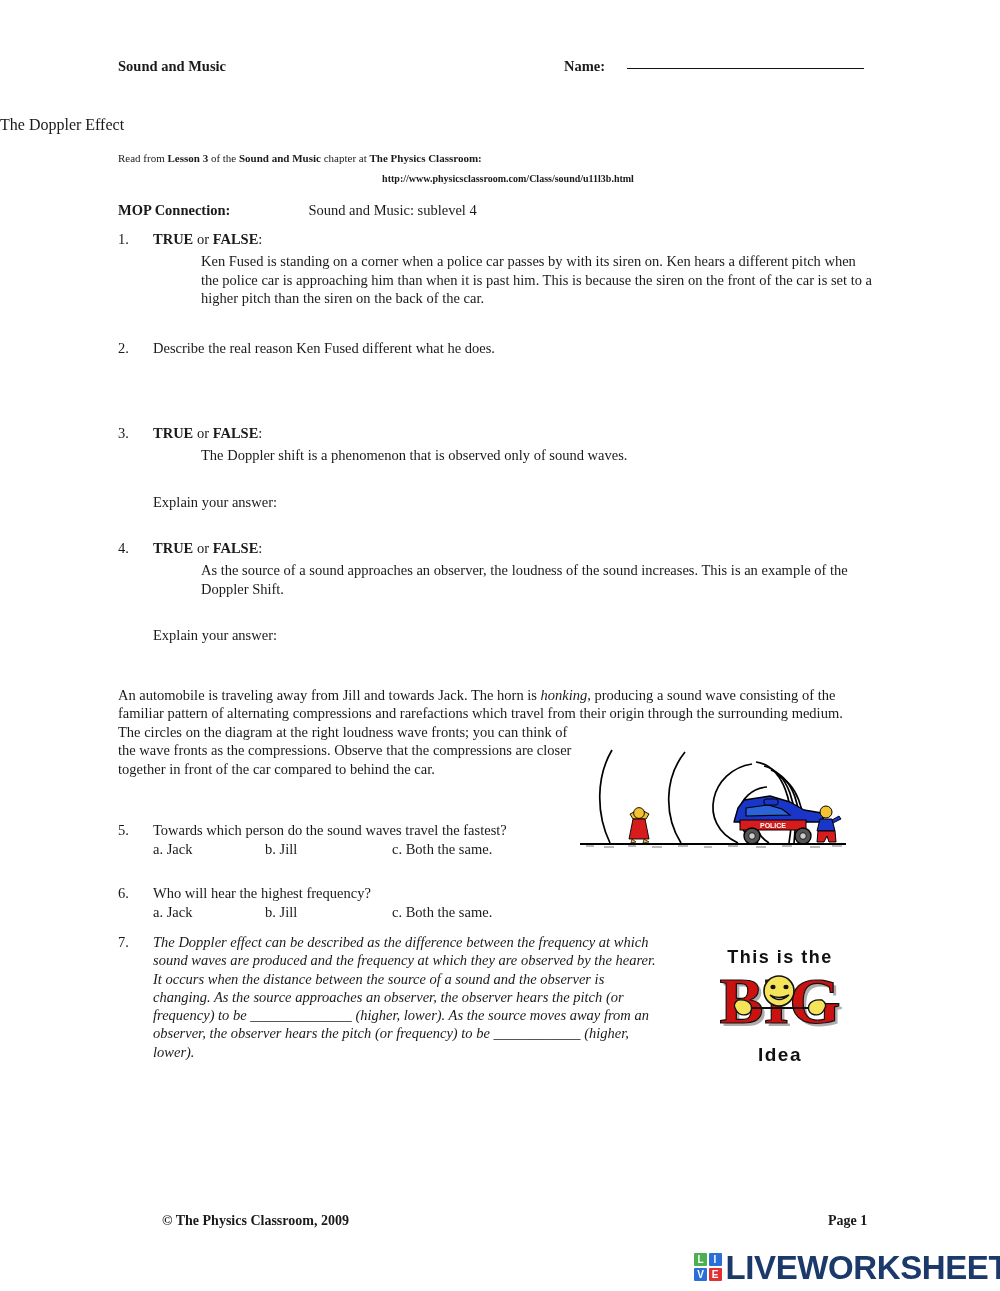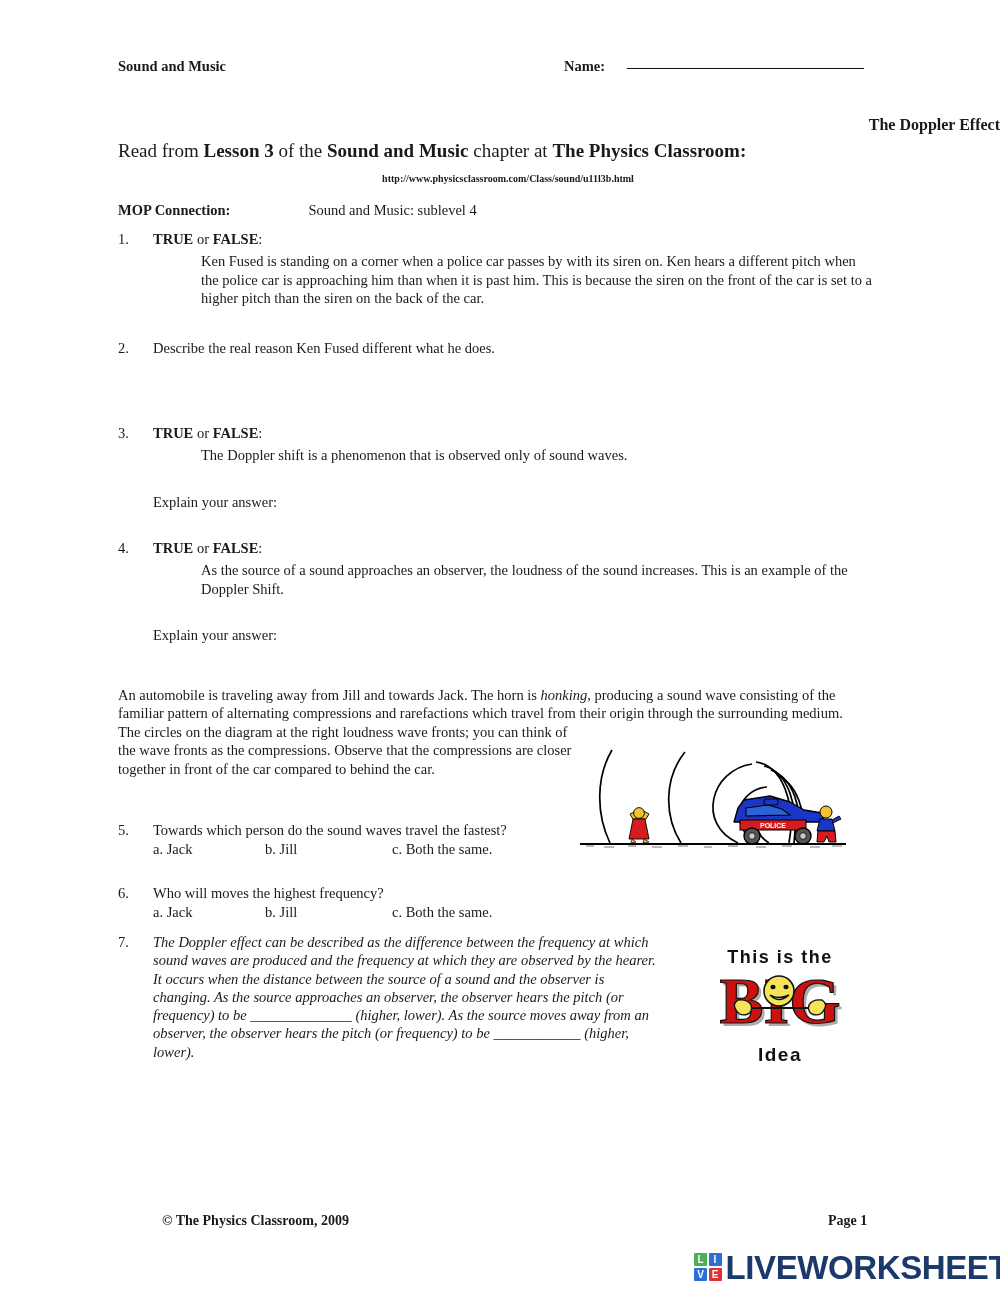--- a/index.html
+++ b/index.html
@@ -51,28 +51,28 @@
     height: 1px;
     position: relative;
     top: -2px;
   }
 
   
   .doc-title {
     position: absolute;
     left: 0; top: 116px;
     width: 1000px;
-    text-align: right;
+    text-align: left;
     font-size: 16px;
-    font-weight: bold;
+    font-weight: normal;
   }
   .read-line {
     position: absolute;
-    left: 118px; top: 140px;
-    font-size: 19px;
+    left: 118px; top: 152px;
+    font-size: 11px;
   }
   .read-line b { font-weight: bold; }
   .url-line {
     position: absolute;
     left: 0; top: 173px;
     width: 1000px;
     text-align: center;
     font-size: 10px;
     font-weight: bold;
     padding-left: 8px;
@@ -326,21 +326,21 @@
         <span class="ch-a">a.  Jack</span>
         <span class="ch-b">b. Jill</span>
         <span>c.  Both the same.</span>
       </div>
     </div>
   </div>
 
   <div class="item" style="left:118px; top:884px; width:470px;">
     <span class="num">6.</span>
     <div class="item-body">
-      <div>Who will moves the highest frequency?</div>
+      <div>Who will hear the highest frequency?</div>
       <div class="choices">
         <span class="ch-a">a. Jack</span>
         <span class="ch-b">b. Jill</span>
         <span>c.  Both the same.</span>
       </div>
     </div>
   </div>
 
   <div class="item" style="left:118px; top:933px; width:560px;">
     <span class="num">7.</span>

